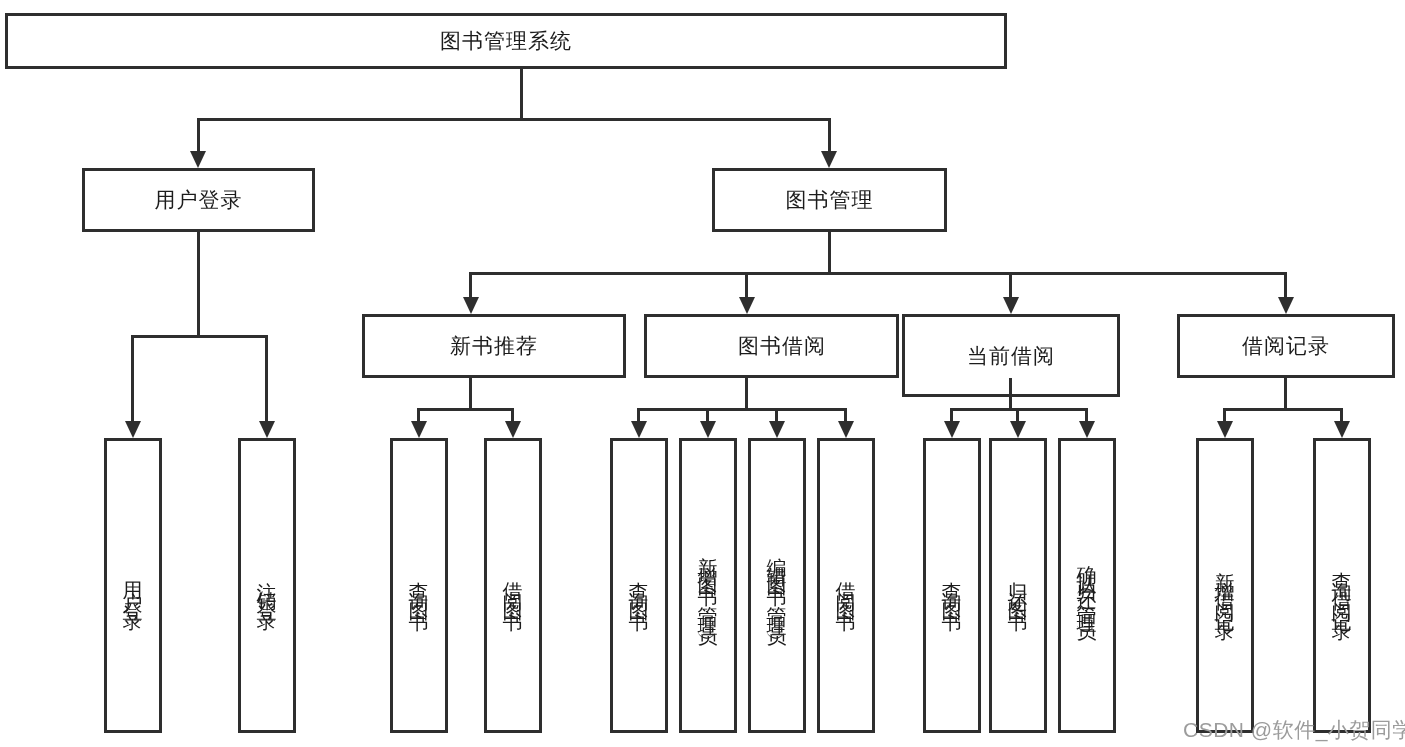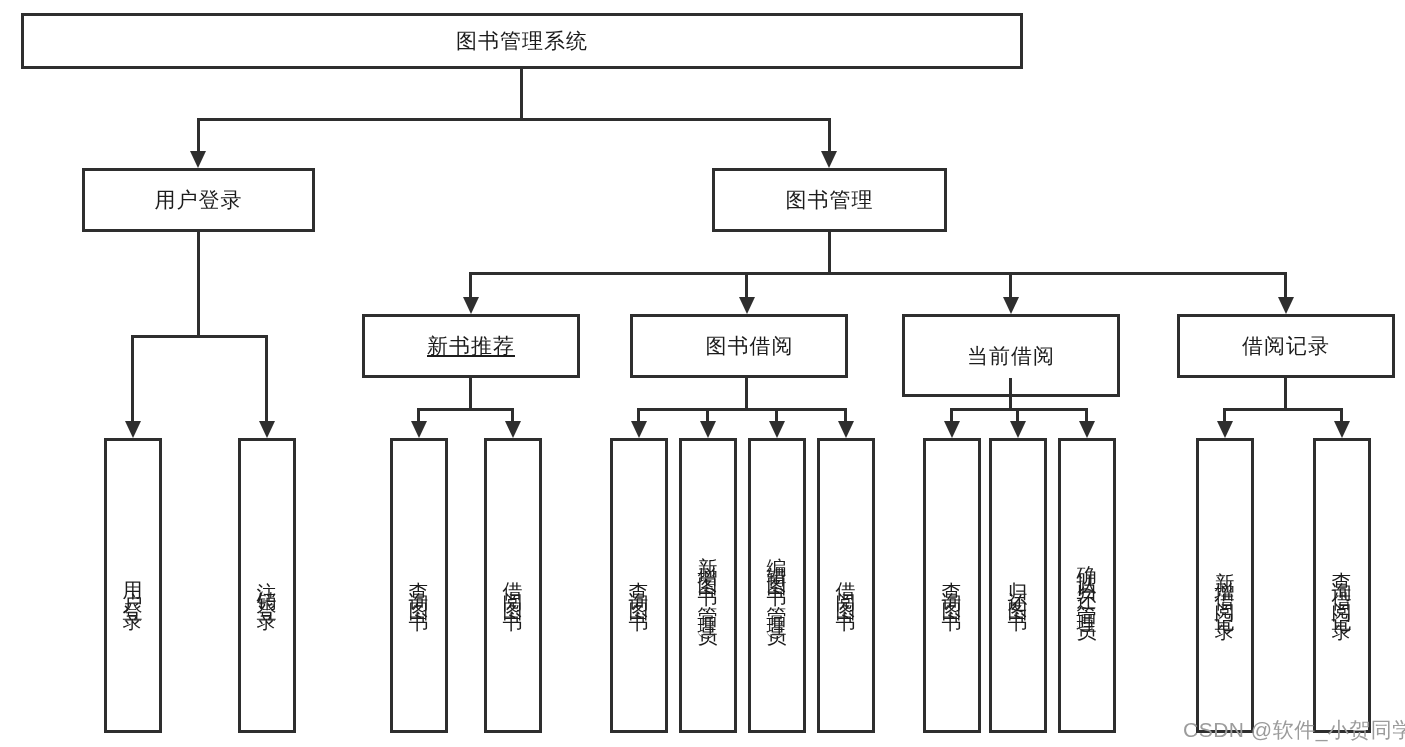--- a/index.html
+++ b/index.html
@@ -28,21 +28,21 @@
   .watermark {
     position:absolute; left:1183px; top:716px; font-size:21px;
     color:#9c9c9c; z-index:10; letter-spacing:0.5px; white-space:nowrap;
   }
 </style>
 </head>
 <body>
 
 <div id="canvas">
 
-  <div class="box hbox" style="left:21px; top:13px; width:1002px; height:56px;">
+  <div class="box hbox" style="left:5px; top:13px; width:1002px; height:56px;">
     <span>图书管理系统</span>
   </div>
 
   <div class="vline" style="left:520px; top:67px; height:54px;"></div>
   <div class="hline" style="left:197px; top:118px; width:634px;"></div>
   <div class="vline" style="left:197px; top:118px; height:37px;"></div>
   <div class="arrow" style="left:190px; top:151px;"></div>
   <div class="vline" style="left:828px; top:118px; height:37px;"></div>
   <div class="arrow" style="left:821px; top:151px;"></div>
 
@@ -64,24 +64,24 @@
   <div class="hline" style="left:469px; top:272px; width:818px;"></div>
   <div class="vline" style="left:469px; top:272px; height:29px;"></div>
   <div class="arrow" style="left:463px; top:297px;"></div>
   <div class="vline" style="left:745px; top:272px; height:29px;"></div>
   <div class="arrow" style="left:739px; top:297px;"></div>
   <div class="vline" style="left:1009px; top:272px; height:29px;"></div>
   <div class="arrow" style="left:1003px; top:297px;"></div>
   <div class="vline" style="left:1284px; top:272px; height:29px;"></div>
   <div class="arrow" style="left:1278px; top:297px;"></div>
 
-  <div class="box hbox" style="left:362px; top:314px; width:218px; height:64px;text-decoration:underline;">
+  <div class="box hbox" style="left:362px; top:314px; width:264px; height:64px;">
     <span>新书推荐</span>
   </div>
-  <div class="box hbox" style="left:630px; top:314px; width:218px; height:64px;padding-left:21px;">
+  <div class="box hbox" style="left:644px; top:314px; width:255px; height:64px;padding-left:21px;">
     <span>图书借阅</span>
   </div>
   <div class="box hbox" style="left:902px; top:314px; width:218px; height:83px;">
     <span>当前借阅</span>
   </div>
   <div class="box hbox" style="left:1177px; top:314px; width:218px; height:64px;align-items:center;">
     <span>借阅记录</span>
   </div>
 
   <div class="vline" style="left:469px; top:378px; height:33px;"></div>

